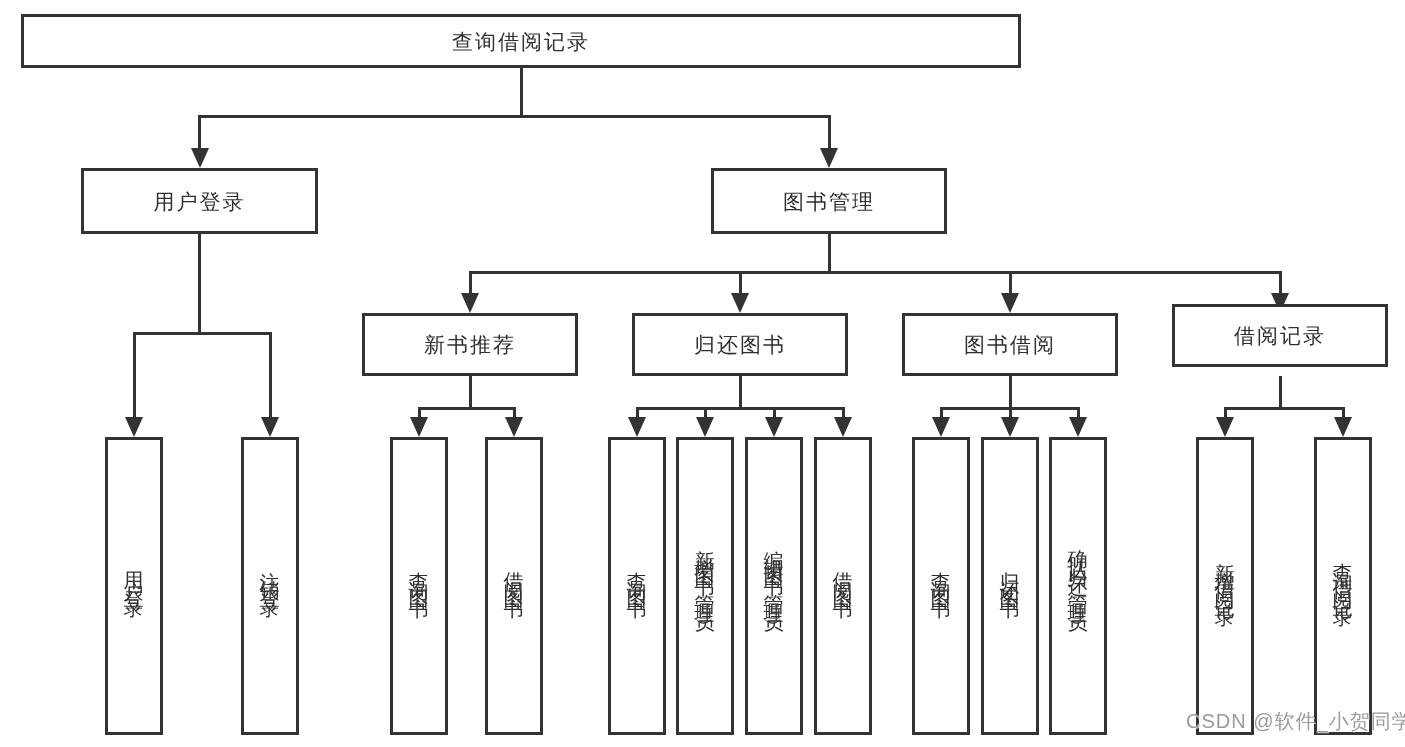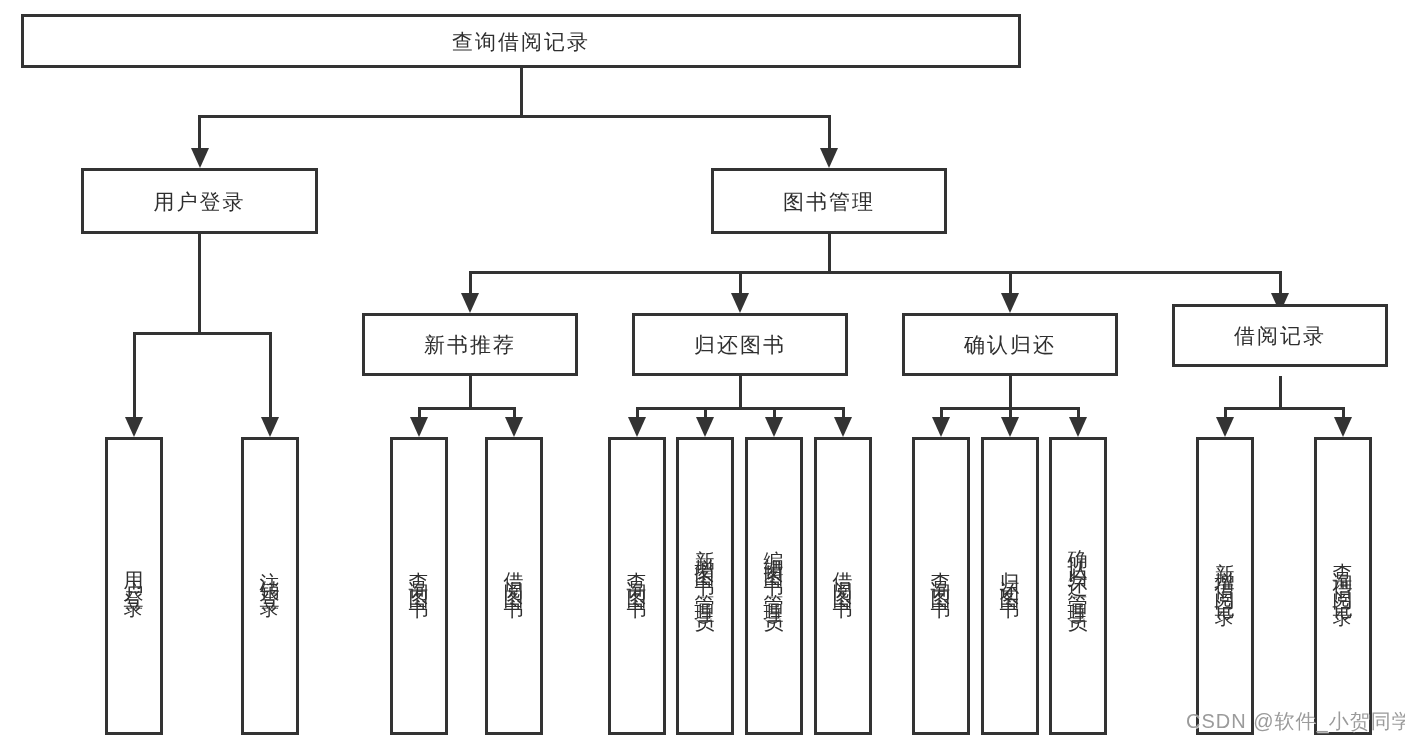--- a/index.html
+++ b/index.html
@@ -122,21 +122,21 @@
     <span class="lbl">新书推荐</span>
   </div>
 
   <div class="node" style="left:711px;top:168px;width:236px;height:66px">
     <span class="lbl">图书管理</span>
   </div>
   <div class="node" style="left:632px;top:313px;width:216px;height:63px">
     <span class="lbl">归还图书</span>
   </div>
   <div class="node" style="left:902px;top:313px;width:216px;height:63px">
-    <span class="lbl">确认归还</span>
+    <span class="lbl">图书借阅</span>
   </div>
   <div class="node" style="left:1172px;top:304px;width:216px;height:63px">
     <span class="lbl">借阅记录</span>
   </div>
 
   <div class="node leaf" style="left:105px;top:437px;width:58px;height:298px">
     <span class="lbl">用户登录</span>
   </div>
   <div class="node leaf" style="left:241px;top:437px;width:58px;height:298px">
     <span class="lbl">注销登录</span>

